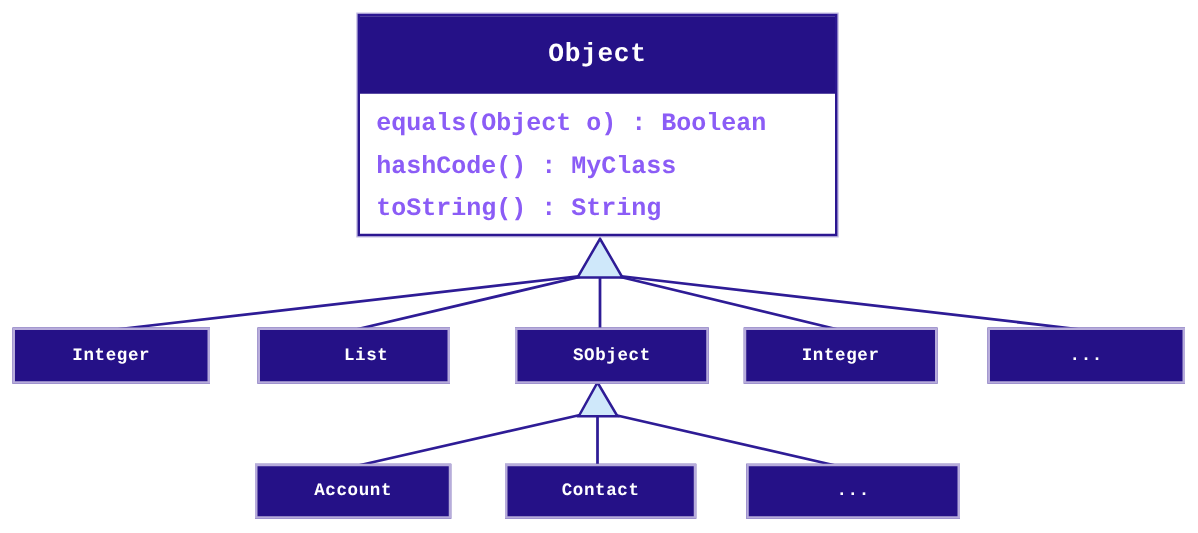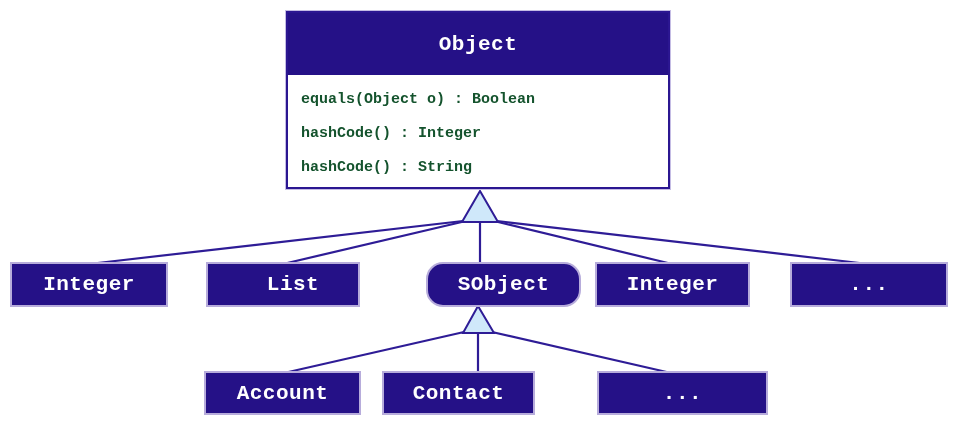--- a/index.html
+++ b/index.html
@@ -52,49 +52,49 @@
     font-size: 21px;
     display: flex;
     align-items: center;
     justify-content: center;
     letter-spacing: 0.5px;
   }
   .obj-body {
     padding: 8px 0 0 13px;
   }
   .method {
-    color: #14532d;
+    color: #8b5cf6;
     font-weight: bold;
-    font-size: 15px;
+    font-size: 20px;
     line-height: 34px;
     white-space: pre;
   }
   
   .cls {
     position: absolute;
     background: #251187;
     border: 2px solid #b7acdb;
     box-sizing: border-box;
     color: #ffffff;
     font-weight: bold;
-    font-size: 21px;
+    font-size: 14px;
     letter-spacing: 0.5px;
     display: flex;
     align-items: center;
     justify-content: center;
   }
   .row1 { top: 262px; height: 45px; }
   .row2 { top: 371px; height: 44px; }
   .b-integer { left: 10px;  width: 158px; }
   .b-list    { left: 206px; width: 154px; padding-left: 20px; }
-  .b-sobject { left: 426px; width: 155px; border-radius: 17px; }
+  .b-sobject { left: 412px; width: 155px; }
   .b-myclass { left: 595px; width: 155px; }
   .b-dots1   { left: 790px; width: 158px; }
   .b-account { left: 204px; width: 157px; }
-  .b-contact { left: 382px; width: 153px; }
+  .b-contact { left: 404px; width: 153px; }
   .b-dots2   { left: 597px; width: 171px; }
 </style>
 </head>
 <body>
 
 <div class="canvas">
 
   <svg class="connectors" viewBox="0 0 958 426" xmlns="http://www.w3.org/2000/svg">
 
     <line x1="463" y1="221" x2="89" y2="264"></line>
@@ -110,22 +110,22 @@
     <path d="M 480 191 L 498 222 L 462 222 Z"></path>
     <path d="M 478 306 L 494 333 L 463 333 Z"></path>
   </svg>
 
   <div class="obj">
     <div class="obj-header">
       <span>Object</span>
     </div>
     <div class="obj-body">
       <div class="method">equals(Object o) : Boolean</div>
-      <div class="method">hashCode() : Integer</div>
-      <div class="method">hashCode() : String</div>
+      <div class="method">hashCode() : MyClass</div>
+      <div class="method">toString() : String</div>
     </div>
   </div>
 
   <div class="cls row1 b-integer">
     <span>Integer</span>
   </div>
   <div class="cls row1 b-list">
     <span>List</span>
   </div>
   <div class="cls row1 b-sobject">

